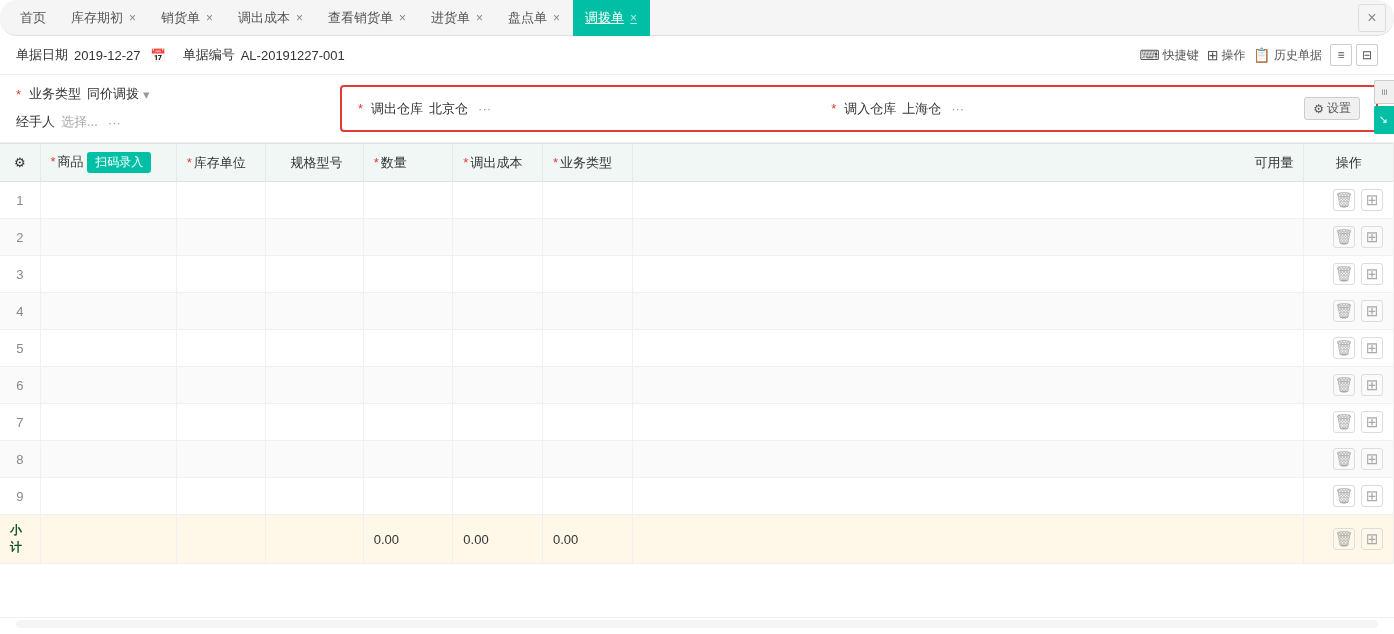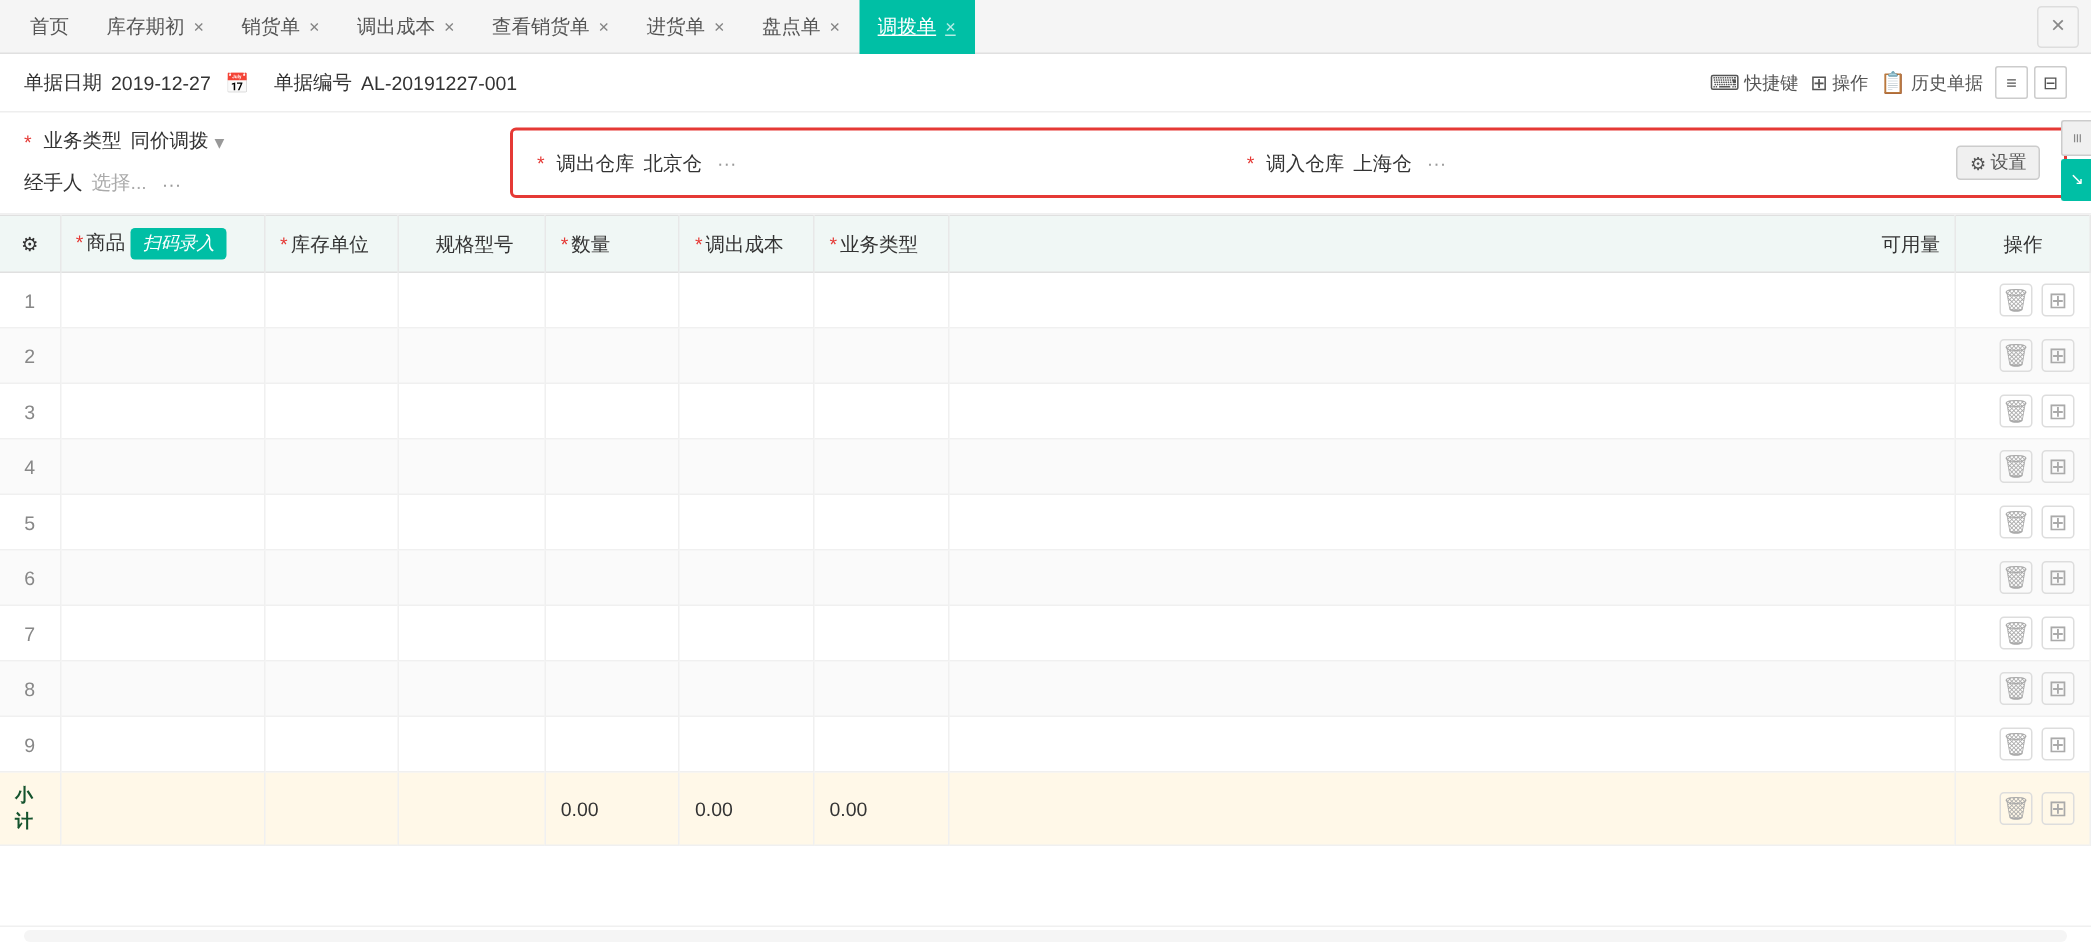--- a/index.html
+++ b/index.html
@@ -6,20 +6,21 @@
     body { font-family: "Microsoft YaHei", "PingFang SC", sans-serif; font-size: 13px; background: #fff; color: #333; overflow: hidden; }
 
     
     .tab-bar {
       display: flex;
       align-items: center;
       border-bottom: 1px solid #e0e0e0;
       background: #f5f5f5;
       height: 36px;
       padding: 0 8px;
+      border-radius: 17px;
     }
     .tab-item {
       display: flex;
       align-items: center;
       padding: 0 12px;
       height: 36px;
       cursor: pointer;
       color: #555;
       font-size: 13px;
       border-right: 1px solid transparent;
@@ -200,21 +201,20 @@
       border-radius: 3px;
     }
     .scan-btn {
       background: #00bfa5;
       color: #fff;
       border: none;
       border-radius: 3px;
       padding: 2px 8px;
       font-size: 12px;
       cursor: pointer;
-      font-style: italic;
     }
     .header-required { color: #e53935; margin-right: 2px; }
 
     .main-layout {
       display: flex;
       flex-direction: column;
       height: calc(634px - 36px);
     }
 
     .table-wrapper {

